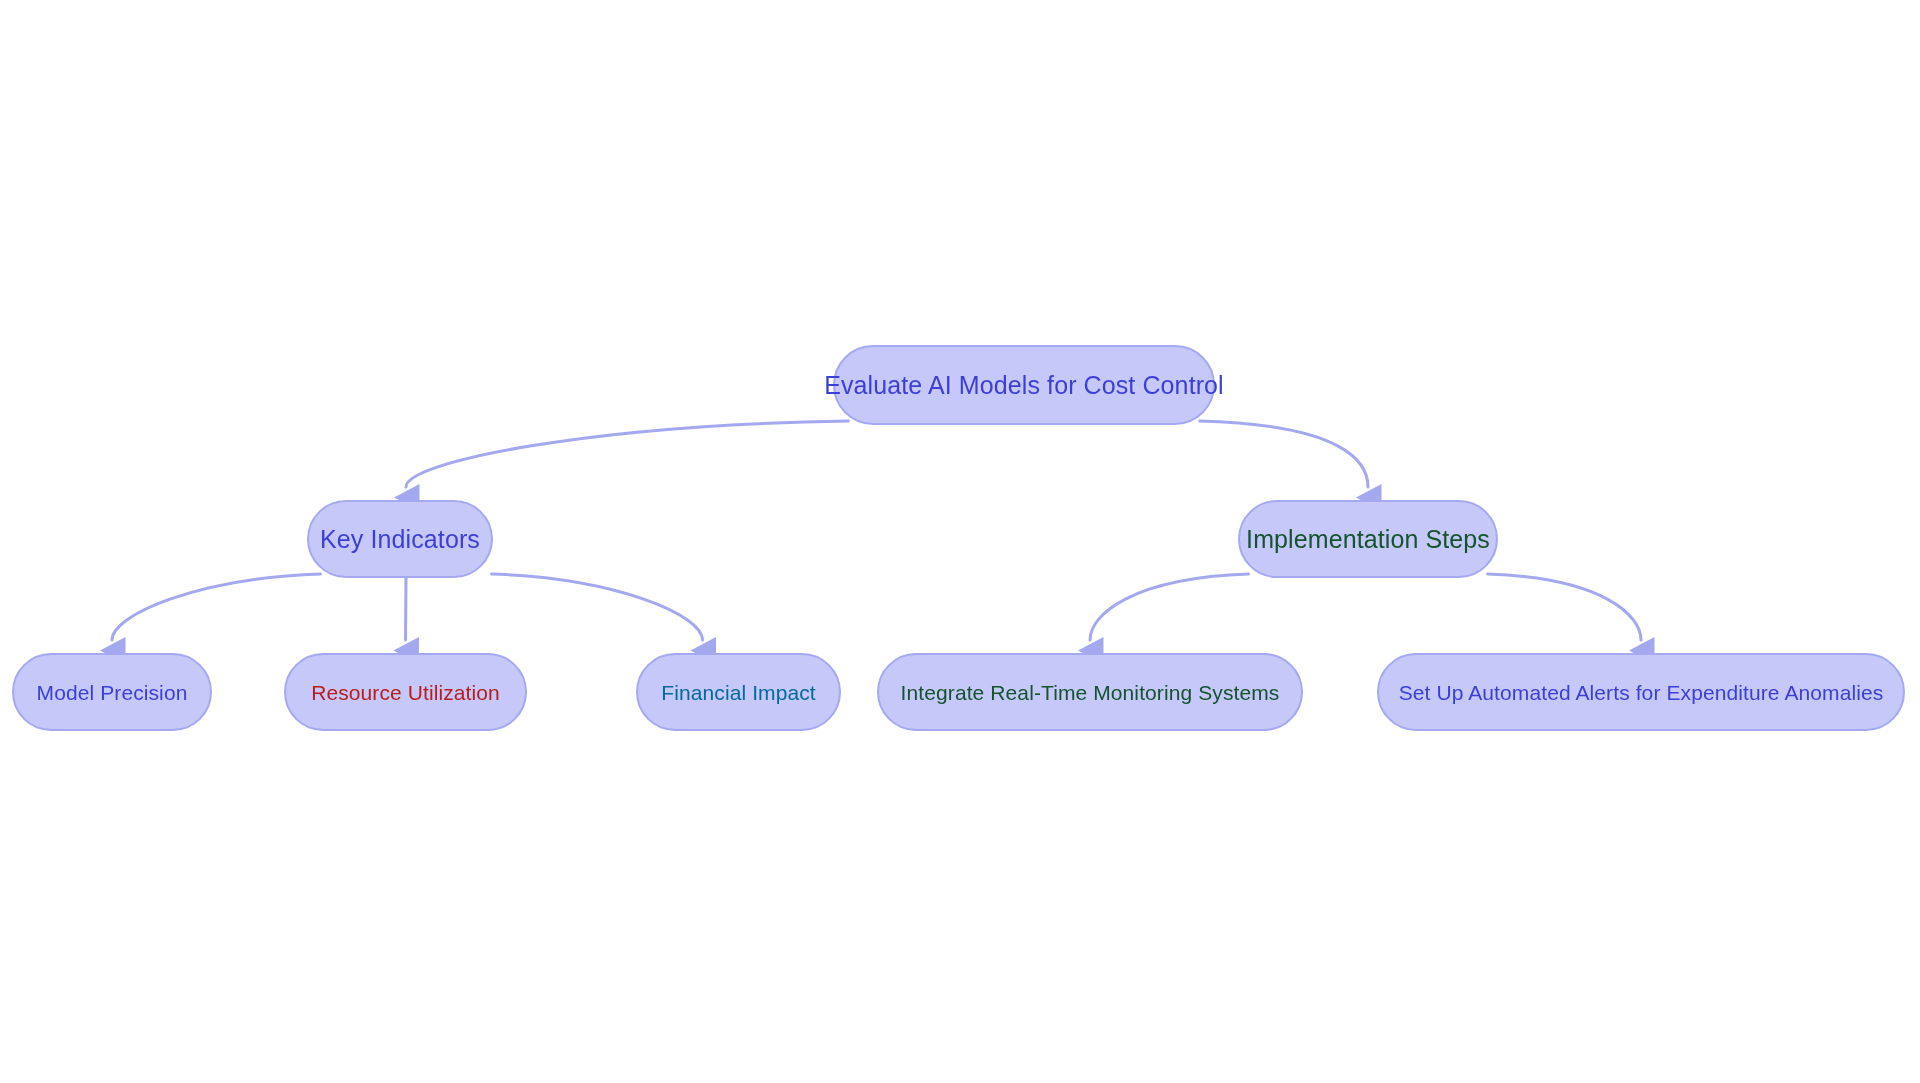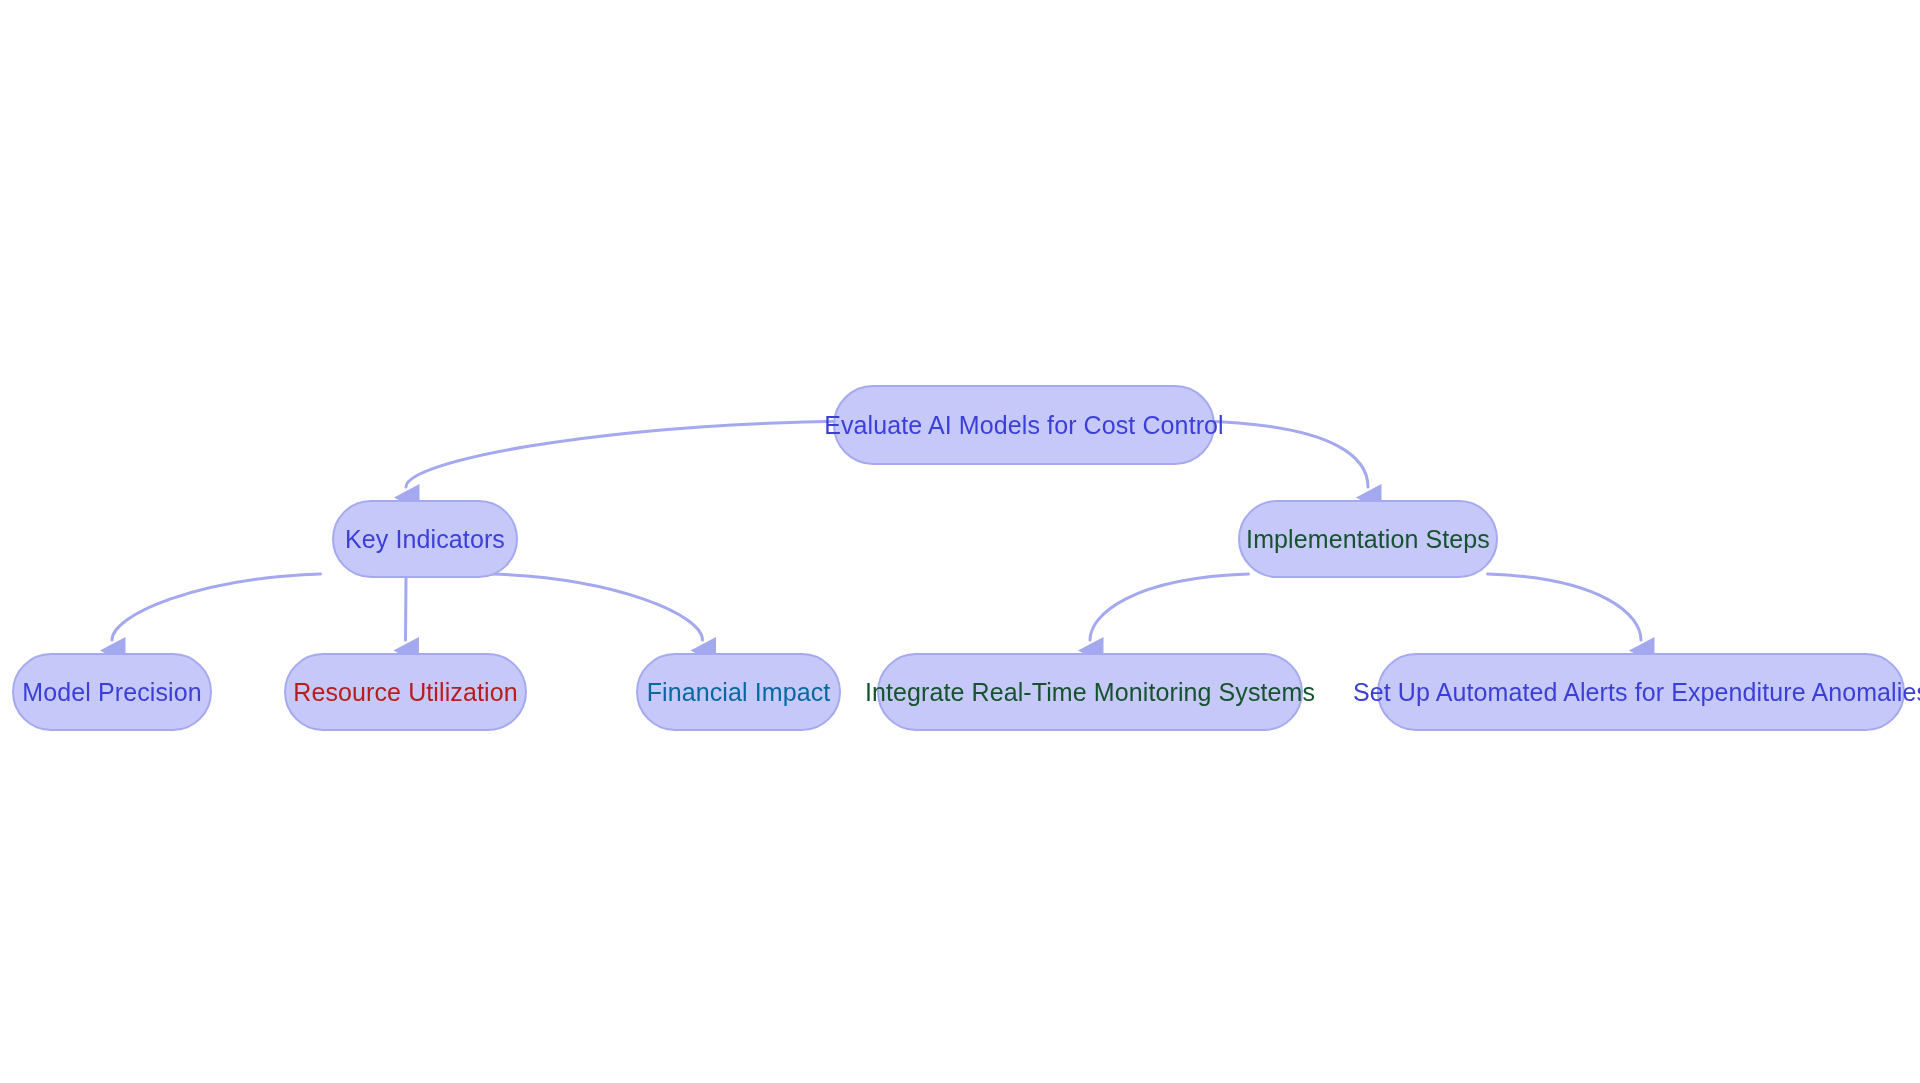--- a/index.html
+++ b/index.html
@@ -40,21 +40,21 @@
     text-align: center;
     white-space: nowrap;
   }
   .node-label {
     display: block;
     line-height: 1;
     letter-spacing: 0.1px;
   }
   .node-root   { font-size: 25px; }
   .node-branch { font-size: 25px; }
-  .node-leaf   { font-size: 25px; }
+  .node-leaf   { font-size: 21px; }
 </style>
 </head>
 <body>
 
 <div id="flowchart">
   <svg class="edge-layer" viewBox="0 0 1920 1083" width="1920" height="1083" xmlns="http://www.w3.org/2000/svg">
     <defs>
       <marker id="arrowhead" markerWidth="10" markerHeight="9" refX="1" refY="4.5" orient="auto" markerUnits="strokeWidth">
         <path d="M0,0 L9,0 L4.5,8.5 Z" fill="#a3a8ef"></path>
       </marker>
@@ -63,24 +63,24 @@
         <path d="M848.28,421 C588.72,424.96 406,461.92 406,487" marker-end="url(#arrowhead)" stroke="#a3a8ef" stroke-width="3"></path>
         <path d="M1199.72,421 C1344.2,424.96 1368,461.92 1368,487" marker-end="url(#arrowhead)" stroke="#a3a8ef" stroke-width="3"></path>
         <path d="M320.44,574 C196.96,577.96 112,614.92 112,640" marker-end="url(#arrowhead)" stroke="#a3a8ef" stroke-width="3"></path>
         <path d="M406,578 L405.5,640" marker-end="url(#arrowhead)" stroke="#a3a8ef" stroke-width="3"></path>
         <path d="M491.56,574 C616.09,577.96 702.5,614.92 702.5,640" marker-end="url(#arrowhead)" stroke="#a3a8ef" stroke-width="3"></path>
         <path d="M1248.4,574 C1131.64,577.96 1090,614.92 1090,640" marker-end="url(#arrowhead)" stroke="#a3a8ef" stroke-width="3"></path>
         <path d="M1487.6,574 C1602.26,577.96 1641,614.92 1641,640" marker-end="url(#arrowhead)" stroke="#a3a8ef" stroke-width="3"></path>
       </g>
   </svg>
   <div id="node-layer">
-      <div class="node node-root" style="left: 833px; top: 345px; width: 382px; height: 80px; background: rgb(197, 200, 248); border-color: rgb(165, 169, 240); color: rgb(59, 63, 216); margin-top: 40px;">
+      <div class="node node-root" style="left: 833px; top: 345px; width: 382px; height: 80px; background: rgb(197, 200, 248); border-color: rgb(165, 169, 240); color: rgb(59, 63, 216);">
         <span class="node-label">Evaluate AI Models for Cost Control</span>
       </div>
-      <div class="node node-branch" style="left: 332px; top: 500px; width: 186px; height: 78px; background: rgb(197, 200, 248); border-color: rgb(165, 169, 240); color: rgb(59, 63, 216);">
+      <div class="node node-branch" style="left: 307px; top: 500px; width: 186px; height: 78px; background: rgb(197, 200, 248); border-color: rgb(165, 169, 240); color: rgb(59, 63, 216);">
         <span class="node-label">Key Indicators</span>
       </div>
       <div class="node node-branch" style="left: 1238px; top: 500px; width: 260px; height: 78px; background: rgb(197, 200, 248); border-color: rgb(165, 169, 240); color: #14532d;">
         <span class="node-label">Implementation Steps</span>
       </div>
       <div class="node node-leaf" style="left: 12px; top: 653px; width: 200px; height: 78px; background: rgb(197, 200, 248); border-color: rgb(165, 169, 240); color: rgb(59, 63, 216);">
         <span class="node-label">Model Precision</span>
       </div>
       <div class="node node-leaf" style="left: 284px; top: 653px; width: 243px; height: 78px; background: rgb(197, 200, 248); border-color: rgb(165, 169, 240); color: #b91c1c;">
         <span class="node-label">Resource Utilization</span>

